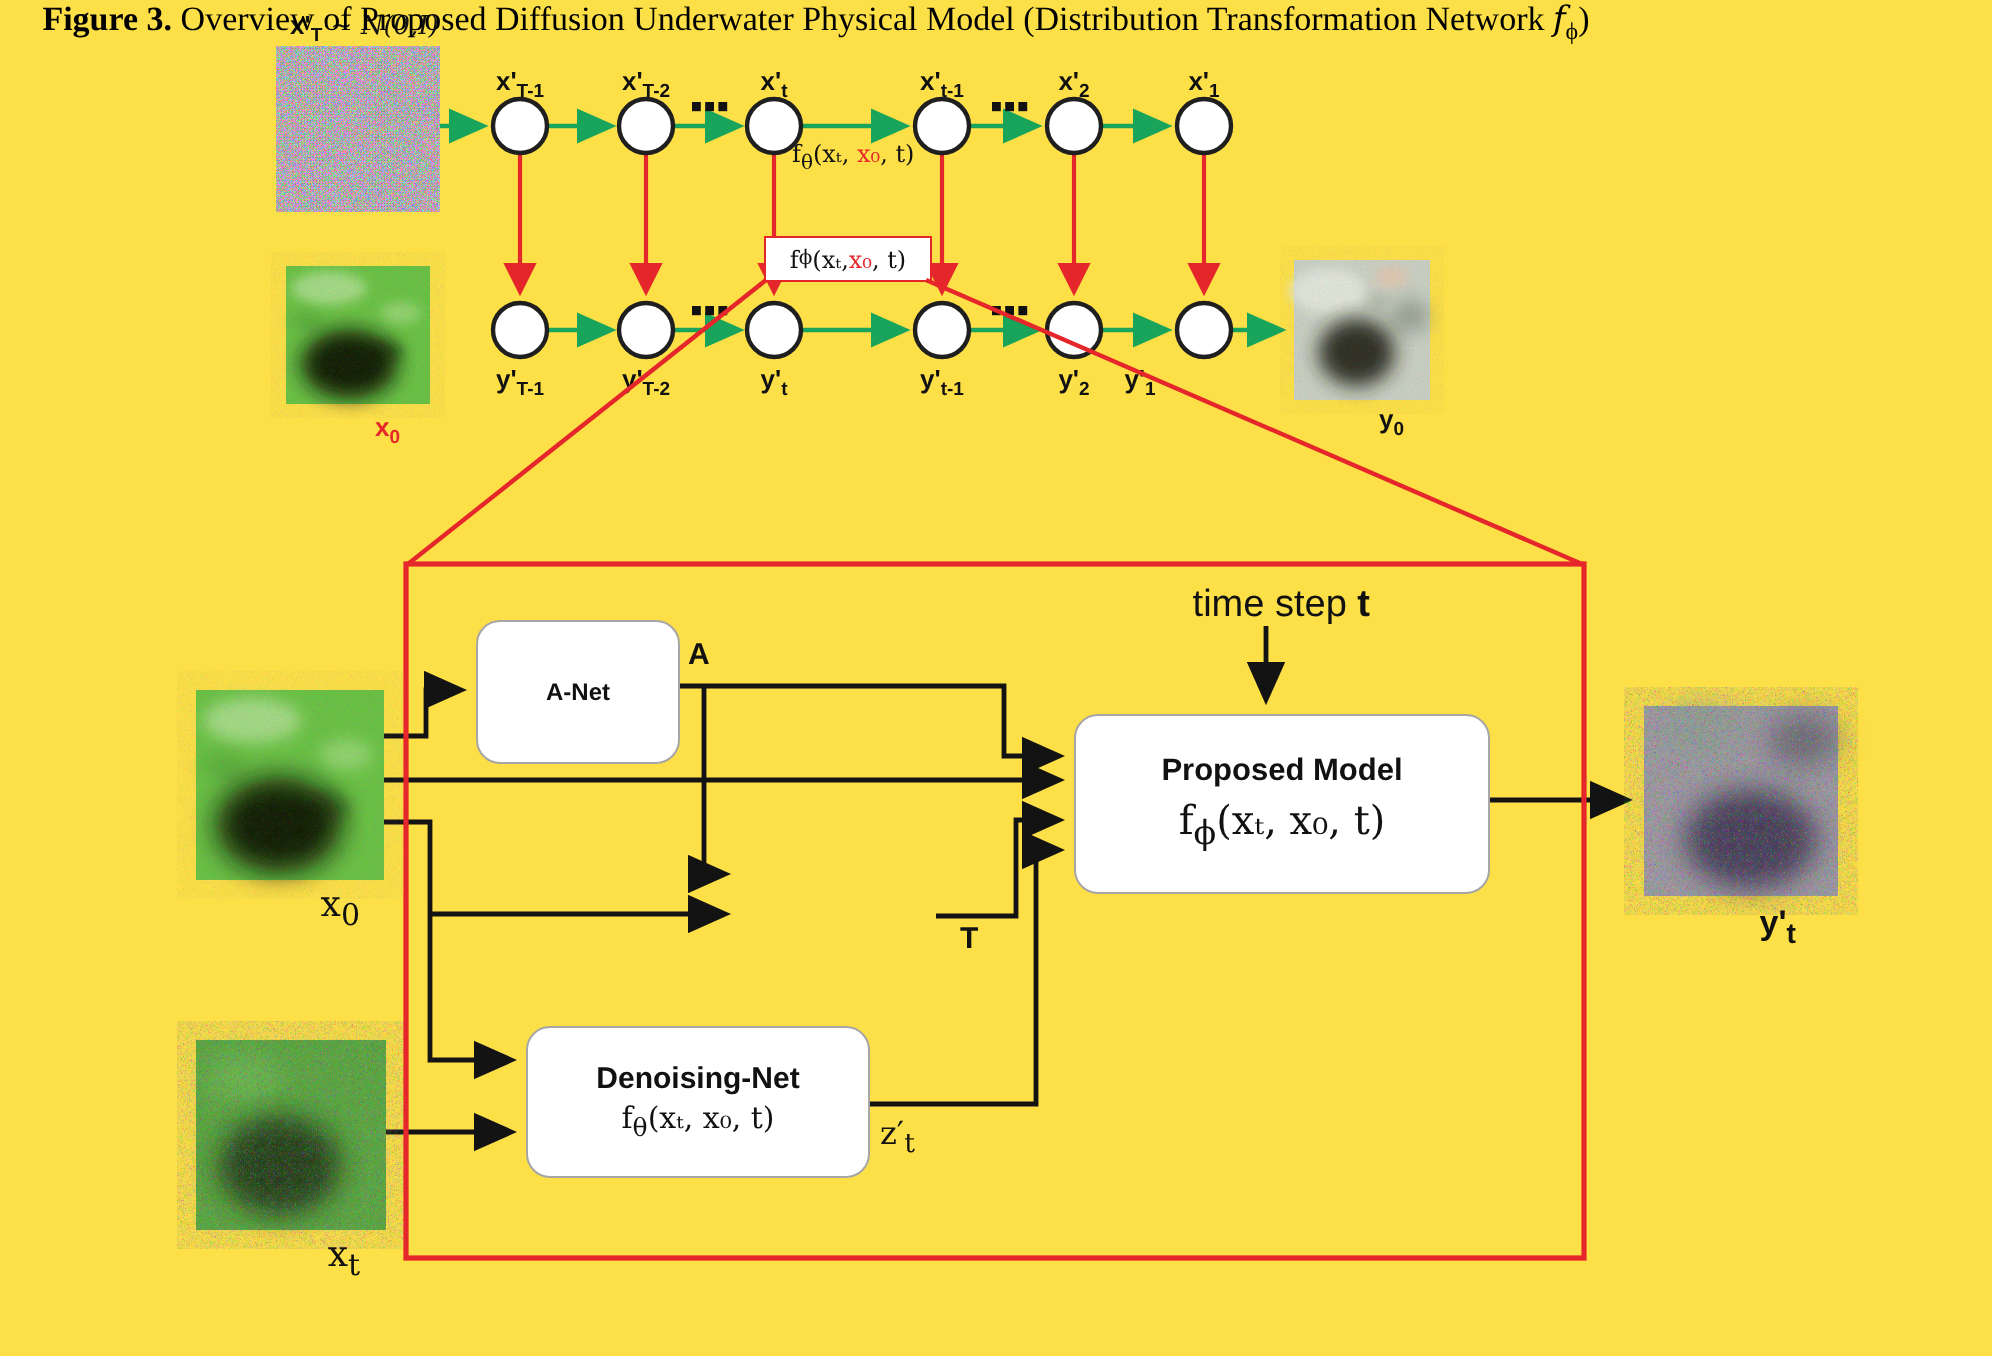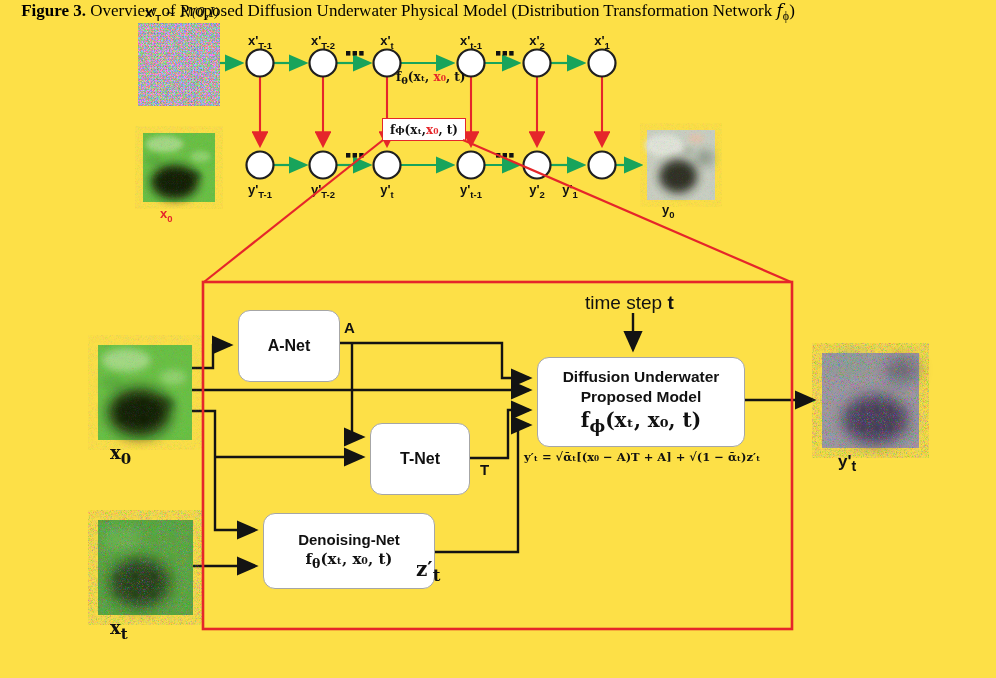--- a/index.html
+++ b/index.html
@@ -1,26 +1,26 @@
 <!DOCTYPE html>
 <html><head>
 <meta charset="utf-8">
 <style>
   html,body{margin:0;padding:0;background:#fff}
   #fig{position:relative;width:996px;height:678px;background:#fde047;overflow:hidden;
        font-family:"Liberation Sans",sans-serif;color:#111}
   svg.layer{position:absolute;left:0;top:0}
   .z1{z-index:1}.z2{z-index:2}.z6{z-index:6}
   .lab{position:absolute;z-index:4;white-space:nowrap;color:#111}
-  .c{text-align:left}
+  .c{text-align:right}
   .nodelab{position:absolute;z-index:4;width:64px;text-align:center;font-weight:bold;
            font-size:13px;white-space:nowrap;color:#111}
   .nodelab sub,.bs sub{font-size:9.5px}
   .bs{font-weight:bold;font-size:13px}
-  .math{font-family:"DejaVu Serif","Liberation Serif",serif;font-weight:bold}
+  .math{font-family:"DejaVu Serif","Liberation Serif",serif;font-weight:normal}
   .it{font-style:italic}
   .red{color:#e5262a}
   .nnbox{position:absolute;z-index:3;background:#fff;border:1.6px solid #a6a6a6;border-radius:12px;
          display:flex;flex-direction:column;align-items:center;justify-content:center;
          font-weight:bold;color:#111}
   .fphibox{position:absolute;z-index:4;background:#fff;border:1.5px solid #e5262a;
            display:flex;align-items:center;justify-content:center;font-size:12px}
   .smath{font-size:12px}
   .caption{position:absolute;z-index:5;left:0;top:645;width:816px;text-align:center;
            font-family:"Liberation Serif",serif;font-size:17px;color:#000}
@@ -215,41 +215,36 @@
       <span>f</span>
       <sub>ϕ</sub>
       <span>(xₜ, </span>
       <span class="red">x₀</span>
       <span>, t)</span>
     </div>
 
   <div class="lab c bs red" style="left:160px;top:206px;width:40px"><span>x</span><sub>0</sub></div>
   <div class="lab c bs" style="left:662px;top:202px;width:40px"><span>y</span><sub>0</sub></div>
 
-  <div class="nnbox" style="left:238px;top:310px;width:100px;height:70px;font-size:16px">
+  <div class="nnbox" style="left:238px;top:310px;width:100px;height:70px;font-size:12px">
       <span>A-Net</span>
-    </div>
-  <div class="nnbox" style="left:370px;top:423px;width:98px;height:70px;font-size:16px">
-      <span>T-Net</span>
     </div>
   <div class="nnbox" style="left:263px;top:513px;width:170px;height:74px;font-size:15px">
     <span>Denoising-Net</span>
     <span class="math" style="font-size:15px;margin-top:2px"><span>f</span><sub>θ</sub><span>(xₜ, x₀, t)</span></span>
   </div>
   <div class="nnbox" style="left:537px;top:357px;width:206px;height:88px;font-size:15.5px;line-height:1.25">
-    <span>Diffusion Underwater</span>
     <span>Proposed Model</span>
     <span class="math" style="font-size:20px;margin-top:2px"><span>f</span><sub>ϕ</sub><span>(xₜ, x₀, t)</span></span>
   </div>
 
   <div class="lab" style="left:344px;top:319px;font-weight:bold;font-size:15px">A</div>
   <div class="lab" style="left:480px;top:461px;font-weight:bold;font-size:15px">T</div>
-  <div class="lab math" style="left:416px;top:557px;font-size:20px"><span>z′</span><sub>t</sub></div>
-
-  <div class="lab c math" style="left:524px;top:450px;width:244px;font-size:11.5px">y′ₜ = √ᾱₜ[(x₀ − A)T + A] + √(1 − ᾱₜ)z′ₜ</div>
+  <div class="lab math" style="left:440px;top:557px;font-size:16px"><span>z′</span><sub>t</sub></div>
+
 
   <div class="lab c" style="left:585px;top:292px;width:100px;font-size:19px"><span>time step </span><b>t</b></div>
 
   <div class="lab c math" style="left:110px;top:442px;width:70px;font-size:18px"><span>x</span><sub>0</sub></div>
   <div class="lab c math" style="left:110px;top:617px;width:70px;font-size:18px"><span>x</span><sub>t</sub></div>
   <div class="lab c" style="left:838px;top:452px;width:60px;font-weight:bold;font-size:17px"><span>y'</span><sub>t</sub></div>
 
   <div class="caption"><b>Figure 3.</b><span> Overview of Proposed Diffusion Underwater Physical Model (Distribution Transformation Network </span><span class="it" style="font-family:'DejaVu Serif',serif">f</span><sub style="font-size:12px">ϕ</sub><span>)</span></div>
 
 </div>

